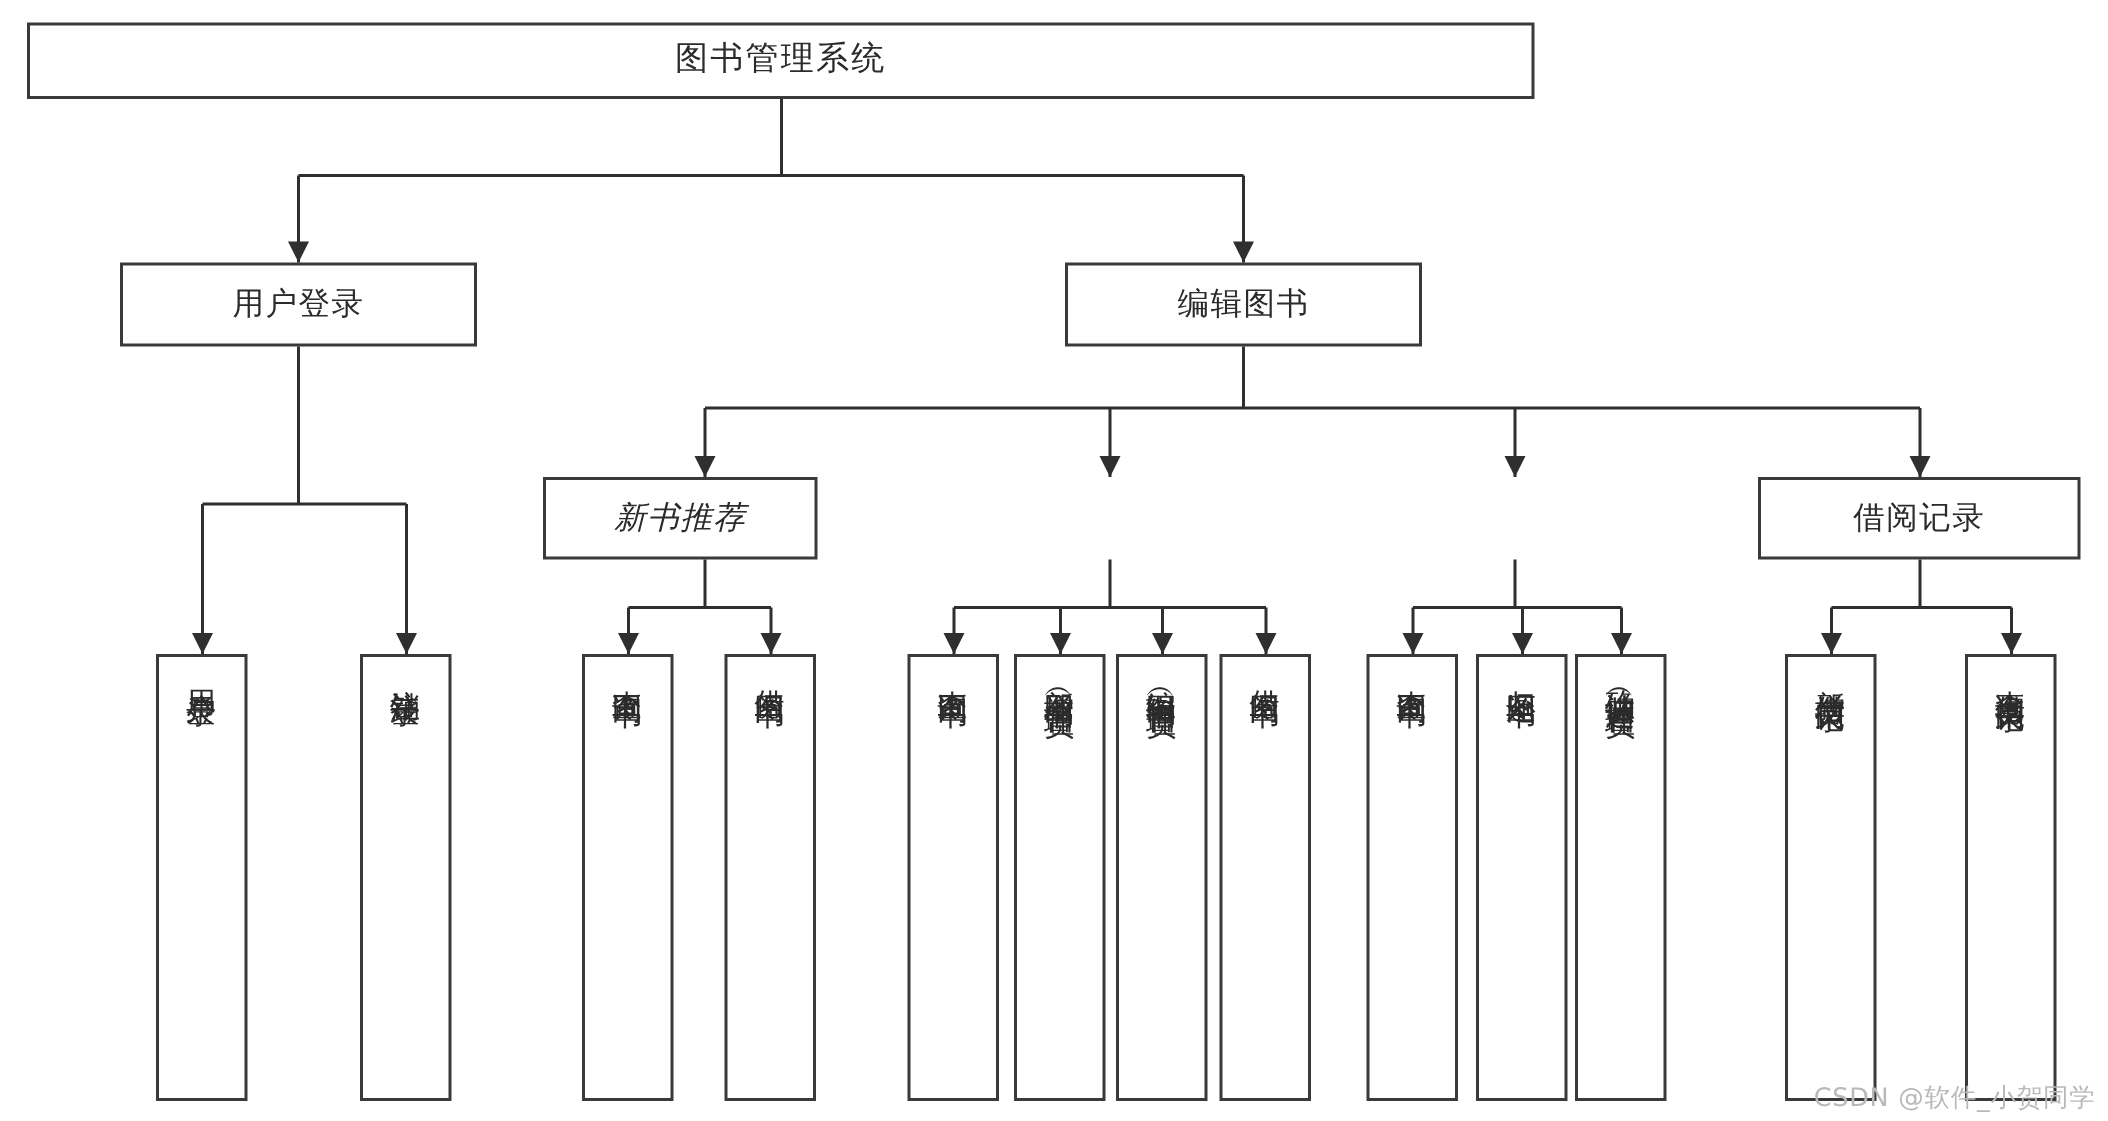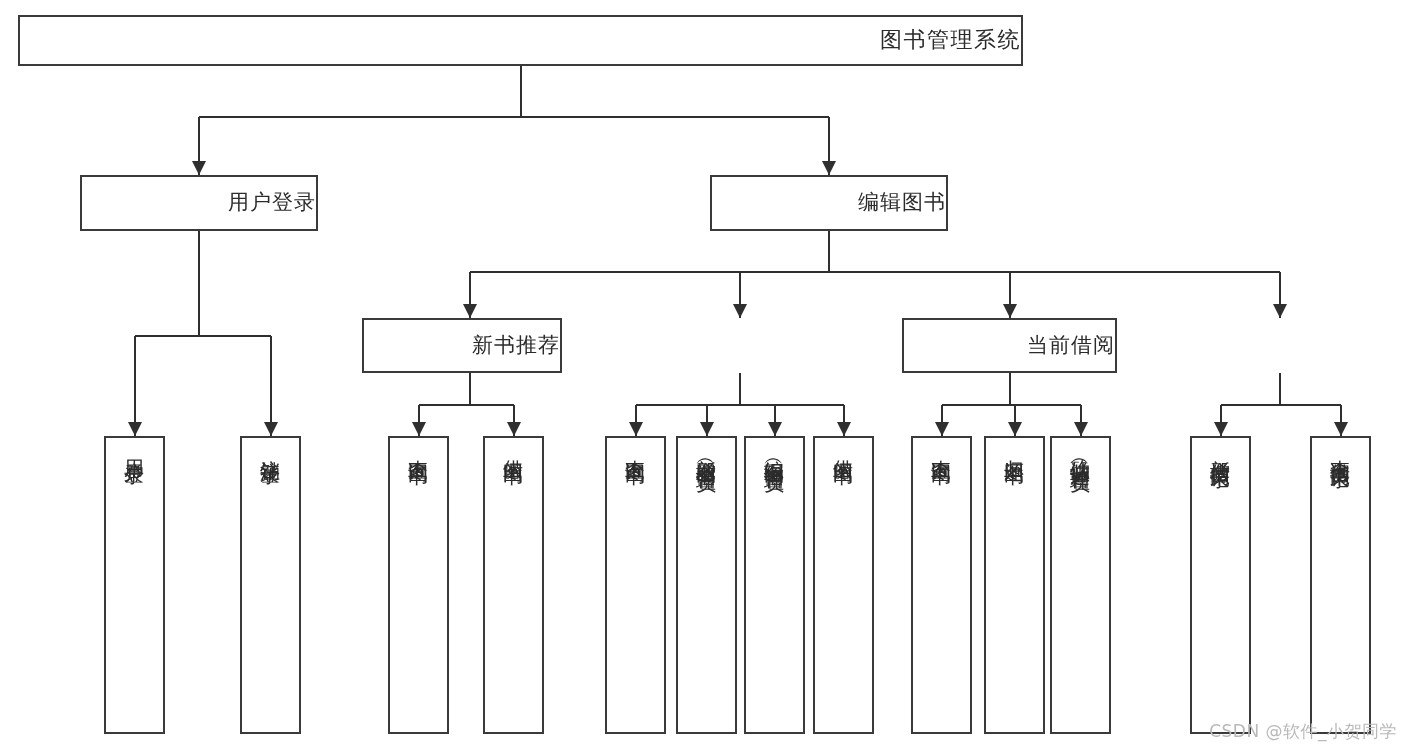--- a/index.html
+++ b/index.html
@@ -16,21 +16,21 @@
     overflow:hidden;
   }
   
   .node{
     position:absolute;
     box-sizing:border-box;
     background:#ffffff;
     border:2px solid #3a3a3a;
     display:flex;
     align-items:center;
-    justify-content:flex-end;
+    justify-content:center;
     color:#2b2b2b;
     line-height:1.22;
   }
   .node.h{            
     font-size:21px;
     letter-spacing:1px;
   }
   .node.root{
     font-size:22px;
     letter-spacing:1.5px;
@@ -85,25 +85,25 @@
     <span>图书管理系统</span>
   </div>
 
   <div class="node h" id="node-l1-0" style="left: 80px; top: 175px; width: 238px; height: 56px;">
     <span>用户登录</span>
   </div>
   <div class="node h" id="node-l1-1" style="left: 710px; top: 175px; width: 238px; height: 56px;">
     <span>编辑图书</span>
   </div>
 
-  <div class="node h" id="node-l2-0" style="left: 362px; top: 318px; width: 200px; height: 55px;">
+  <div class="node h" id="node-l2-0" style="left: 362px; top: 318px; width: 183px; height: 55px; font-style: italic;">
     <span>新书推荐</span>
   </div>
-  <div class="node h" id="node-l2-2" style="left: 902px; top: 318px; width: 215px; height: 55px;">
-    <span>当前借阅</span>
+  <div class="node h" id="node-l2-3" style="left: 1172px; top: 318px; width: 215px; height: 55px;">
+    <span>借阅记录</span>
   </div>
 
   <div class="node v" id="node-leaf-0" style="left: 104px; top: 436px; width: 61px; height: 298px;">
       <span class="vtext">用户登录</span>
     </div>
   <div class="node v" id="node-leaf-1" style="left: 240px; top: 436px; width: 61px; height: 298px;">
       <span class="vtext">注销登录</span>
     </div>
   <div class="node v" id="node-leaf-2" style="left: 388px; top: 436px; width: 61px; height: 298px;">
       <span class="vtext">查询图书</span>

